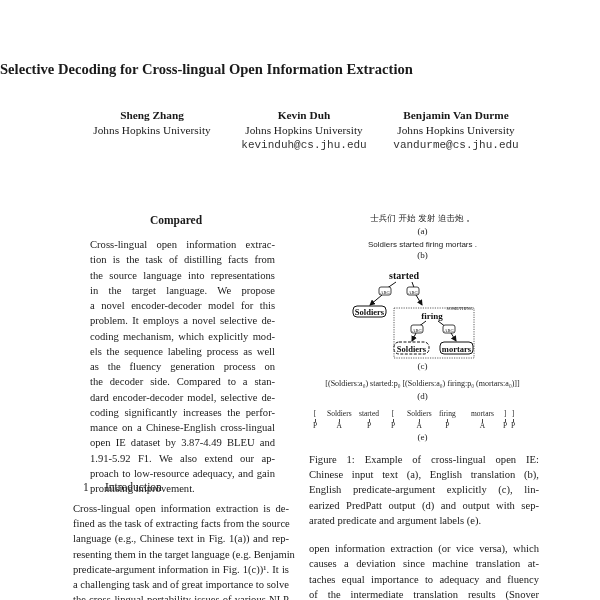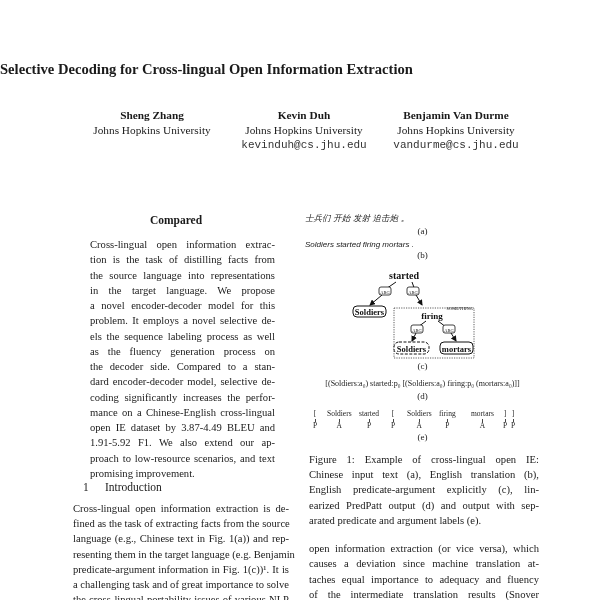--- a/index.html
+++ b/index.html
@@ -11,21 +11,21 @@
   .author .email { font-family:"Liberation Mono","DejaVu Sans Mono",monospace; font-size:11px; color:#333; }
   .abstract-head { left:72px; width:208px; top:214px; text-align:center; font-weight:bold; font-size:11.5px; }
   .abstract-body { left:90px; width:185px; top:237px; font-size:10.6px; line-height:15.25px; text-align:justify; }
   .abstract-body .line { display:block; text-align:justify; text-align-last:justify; white-space:nowrap; }
   .abstract-body .line.last { text-align-last:left; }
   .sec-head { left:83px; top:481px; font-weight:normal; font-size:11.5px; }
   .sec-head .num { display:inline-block; width:22px; }
   .intro-body { left:73px; width:216px; top:501px; font-size:10.6px; line-height:15.2px; }
   .intro-body .line { display:block; text-align:justify; text-align-last:justify; white-space:nowrap; }
   .fig { left:305px; width:235px; }
-  .fig-text { text-align:left; font-family:"Liberation Sans","DejaVu Sans",sans-serif; font-size:8px; color:#222;font-style:italic; }
+  .fig-text { text-align:center; font-family:"Liberation Sans","DejaVu Sans",sans-serif; font-size:8px; color:#222; }
   .sub-label { text-align:center; font-size:9px; color:#222; }
   .caption { left:309px; width:230px; top:452px; font-size:10.6px; line-height:15.2px; }
   .caption .line, .right-body .line { display:block; text-align:justify; text-align-last:justify; white-space:nowrap; }
   .caption .line.last { text-align-last:left; }
   .right-body { left:309px; width:230px; top:541px; font-size:10.6px; line-height:15.3px; }
   svg text { font-family:"Liberation Serif","DejaVu Serif",serif; }
 </style>
 </head>
 <body>
 
@@ -47,29 +47,30 @@
 </div>
 
 <div class="abs abstract-head">Compared</div>
 <div class="abs abstract-body" id="abstract-body">
     <span class="line">Cross-lingual open information extrac-</span>
     <span class="line">tion is the task of distilling facts from</span>
     <span class="line">the source language into representations</span>
     <span class="line">in the target language.   We propose</span>
     <span class="line">a novel encoder-decoder model for this</span>
     <span class="line">problem. It employs a novel selective de-</span>
+    <span class="line">coding mechanism, which explicitly mod-</span>
     <span class="line">els the sequence labeling process as well</span>
     <span class="line">as the fluency generation process on</span>
     <span class="line">the decoder side.  Compared to a stan-</span>
     <span class="line">dard encoder-decoder model, selective de-</span>
     <span class="line">coding significantly increases the perfor-</span>
     <span class="line">mance on a Chinese-English cross-lingual</span>
     <span class="line">open IE dataset by 3.87-4.49 BLEU and</span>
     <span class="line">1.91-5.92 F1.  We also extend our ap-</span>
-    <span class="line">proach to low-resource scenarios, and text</span>
+    <span class="line">proach to low-resource adequacy, and gain</span>
     <span class="line last">promising improvement.</span>
   </div>
 
 <div class="abs sec-head">
   <span class="num">1</span><span>Introduction</span>
 </div>
 <div class="abs intro-body" id="intro-body">
     <span class="line">Cross-lingual open information extraction is de-</span>
     <span class="line">fined as the task of extracting facts from the source</span>
     <span class="line">language (e.g., Chinese text in Fig. 1(a)) and rep-</span>

